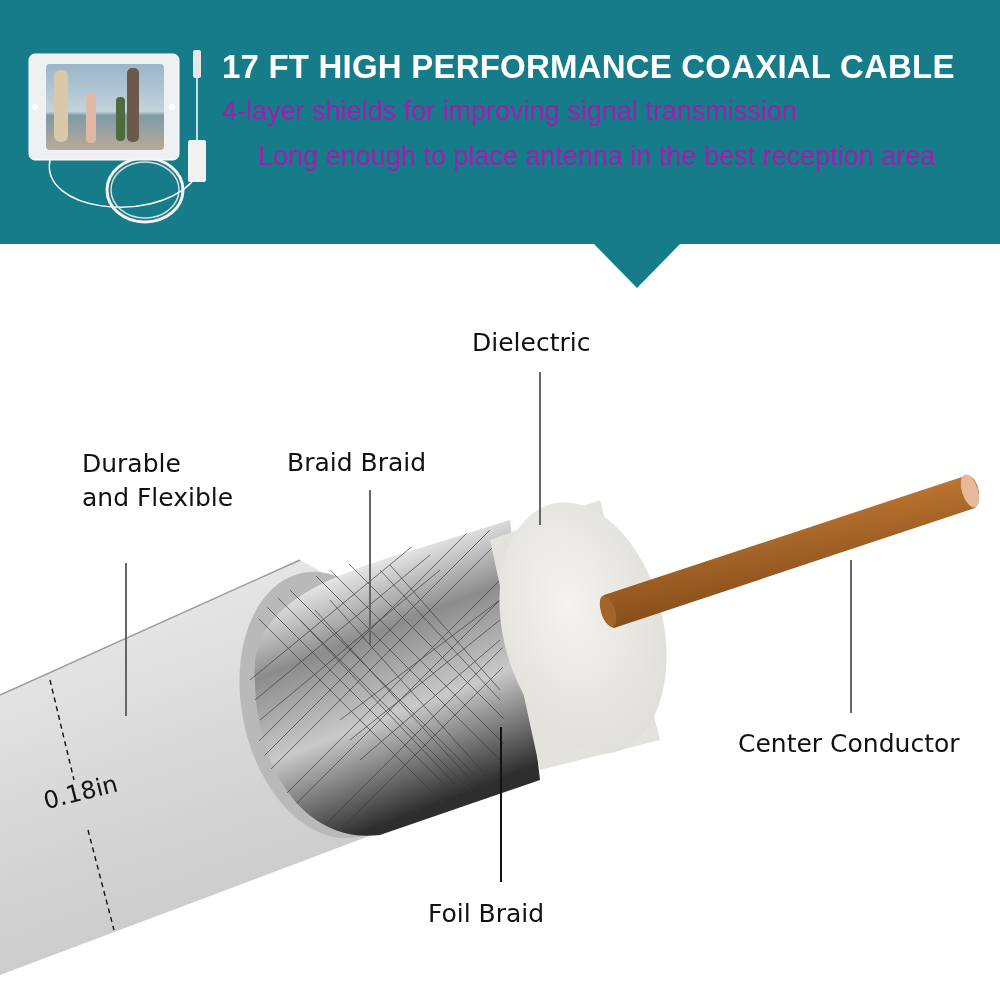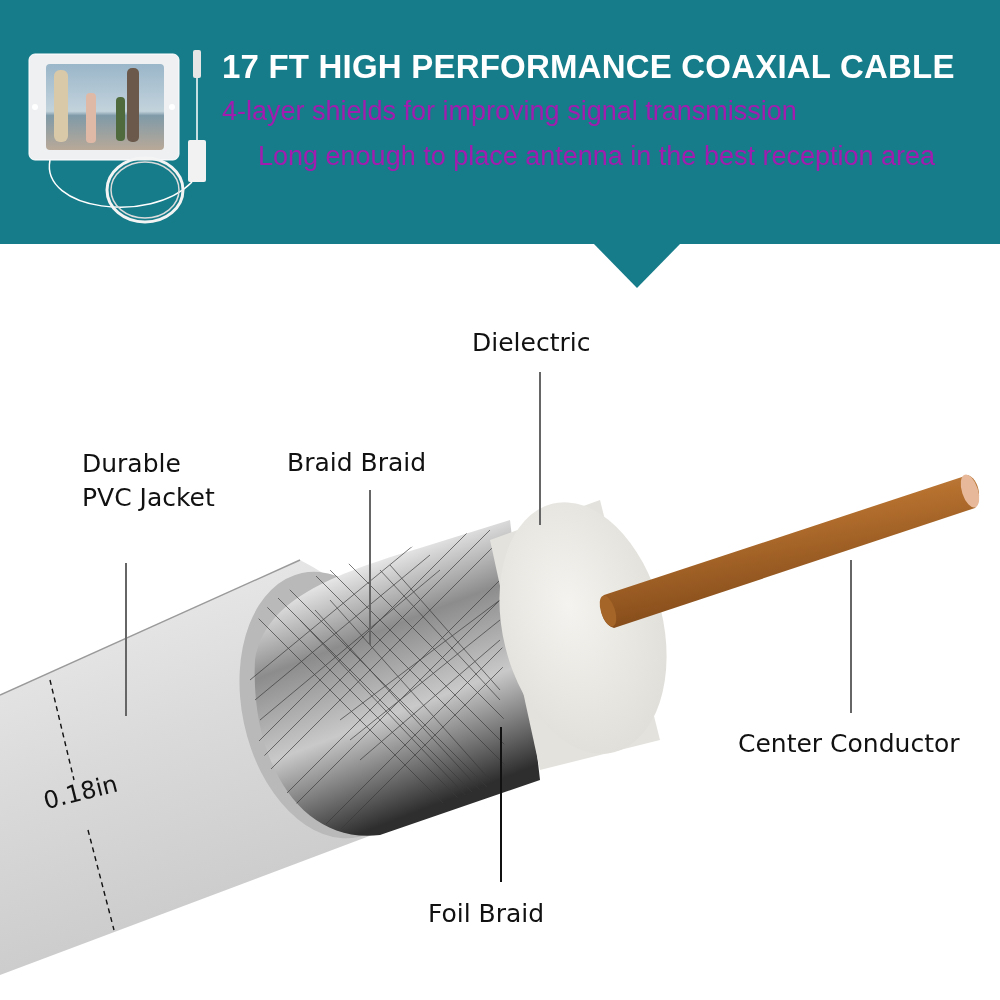--- a/index.html
+++ b/index.html
@@ -135,18 +135,18 @@
 <div class="label" style="left:40px; top:785px; font-size:24px; transform: rotate(-14deg); transform-origin: left top;">0.18in</div>
 
 <div class="leader" style="left:125px; top:563px; height:153px;"></div>
 <div class="leader" style="left:369px; top:490px; height:155px;"></div>
 <div class="leader" style="left:539px; top:372px; height:153px;"></div>
 <div class="leader" style="left:850px; top:560px; height:153px;"></div>
 <div class="leader dark" style="left:500px; top:727px; height:155px;"></div>
 
 <div class="label" style="left:38px; top:447px;margin-left:44px;">
   <div>Durable</div>
-  <div>PVC Jacket</div>
+  <div>and Flexible</div>
 </div>
 <div class="label" style="left:287px; top:446px;">Braid Braid</div>
 <div class="label" style="left:472px; top:326px;text-align:center;">Dielectric</div>
 <div class="label" style="left:710px; top:727px;margin-left:28px;">Center Conductor</div>
 <div class="label" style="left:428px; top:897px;">Foil Braid</div>
 
 </body></html>

